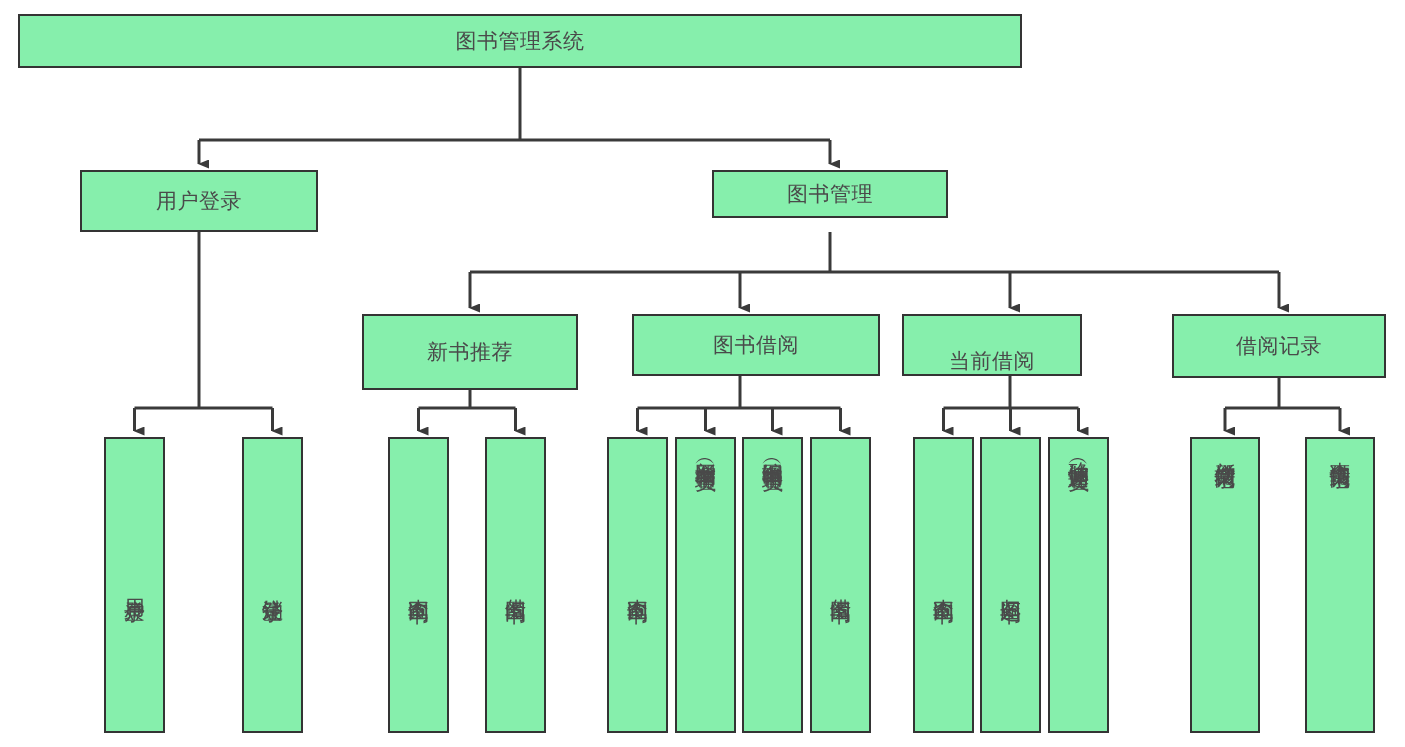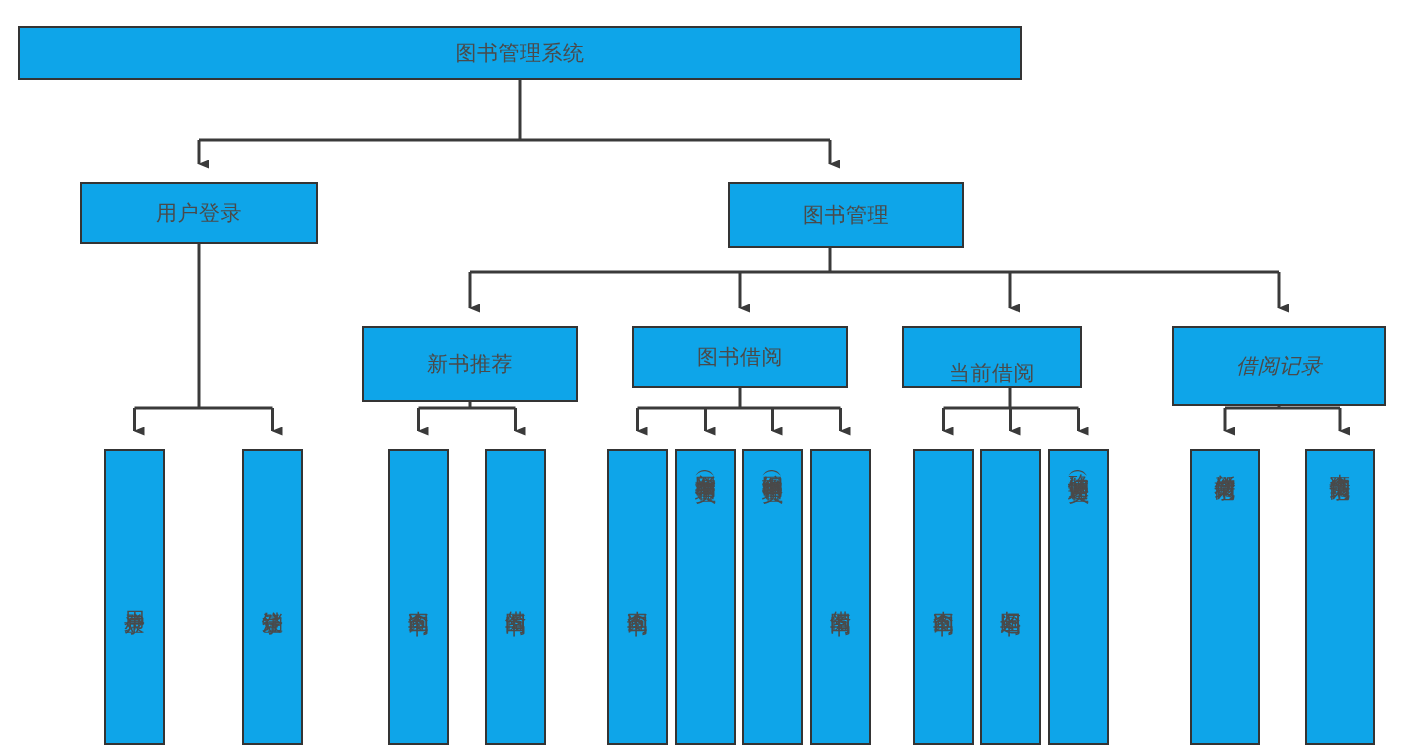--- a/index.html
+++ b/index.html
@@ -22,27 +22,26 @@
   #diagram-svg {
     position: absolute;
     left: 0;
     top: 0;
     width: 1405px;
     height: 747px;
   }
   .node-box {
     position: absolute;
     box-sizing: border-box;
-    background: #0ea5e9;
+    background: #86efac;
     border: 2px solid #343434;
     display: flex;
     align-items: center;
     justify-content: center;
     overflow: hidden;
-    margin-top: 12px;
   }
   .node-label {
     color: #4a4a4a;
     font-size: 21px;
     line-height: 1.18;
     letter-spacing: 0.5px;
     white-space: nowrap;
     text-align: center;
   }
   .node-box.horizontal .node-label {
@@ -124,33 +123,33 @@
       </g>
   </svg>
 
   <div id="nodes-layer">
       <div class="node-box horizontal" style="left: 18px; top: 14px; width: 1004px; height: 54px;">
         <span class="node-label">图书管理系统</span>
       </div>
       <div class="node-box horizontal" style="left: 80px; top: 170px; width: 238px; height: 62px;">
         <span class="node-label">用户登录</span>
       </div>
-      <div class="node-box horizontal" style="left: 728px; top: 170px; width: 236px; height: 66px; justify-content: center;">
+      <div class="node-box horizontal" style="left: 712px; top: 170px; width: 236px; height: 48px; justify-content: center;">
         <span class="node-label">图书管理</span>
       </div>
       <div class="node-box horizontal" style="left: 362px; top: 314px; width: 216px; height: 76px;">
         <span class="node-label">新书推荐</span>
       </div>
-      <div class="node-box horizontal" style="left: 632px; top: 314px; width: 216px; height: 62px;">
+      <div class="node-box horizontal" style="left: 632px; top: 314px; width: 248px; height: 62px;">
         <span class="node-label">图书借阅</span>
       </div>
       <div class="node-box horizontal" style="left: 902px; top: 314px; width: 180px; height: 62px; align-items: flex-end;">
         <span class="node-label">当前借阅</span>
       </div>
-      <div class="node-box horizontal" style="left: 1172px; top: 314px; width: 214px; height: 80px; font-style: italic;">
+      <div class="node-box horizontal" style="left: 1172px; top: 314px; width: 214px; height: 64px;">
         <span class="node-label">借阅记录</span>
       </div>
       <div class="node-box vertical centered" style="left: 104px; top: 437px; width: 61px; height: 296px;">
         <span class="node-label">用户登录</span>
       </div>
       <div class="node-box vertical centered" style="left: 242px; top: 437px; width: 61px; height: 296px;">
         <span class="node-label">注销登录</span>
       </div>
       <div class="node-box vertical centered" style="left: 388px; top: 437px; width: 61px; height: 296px;">
         <span class="node-label">查询图书</span>

